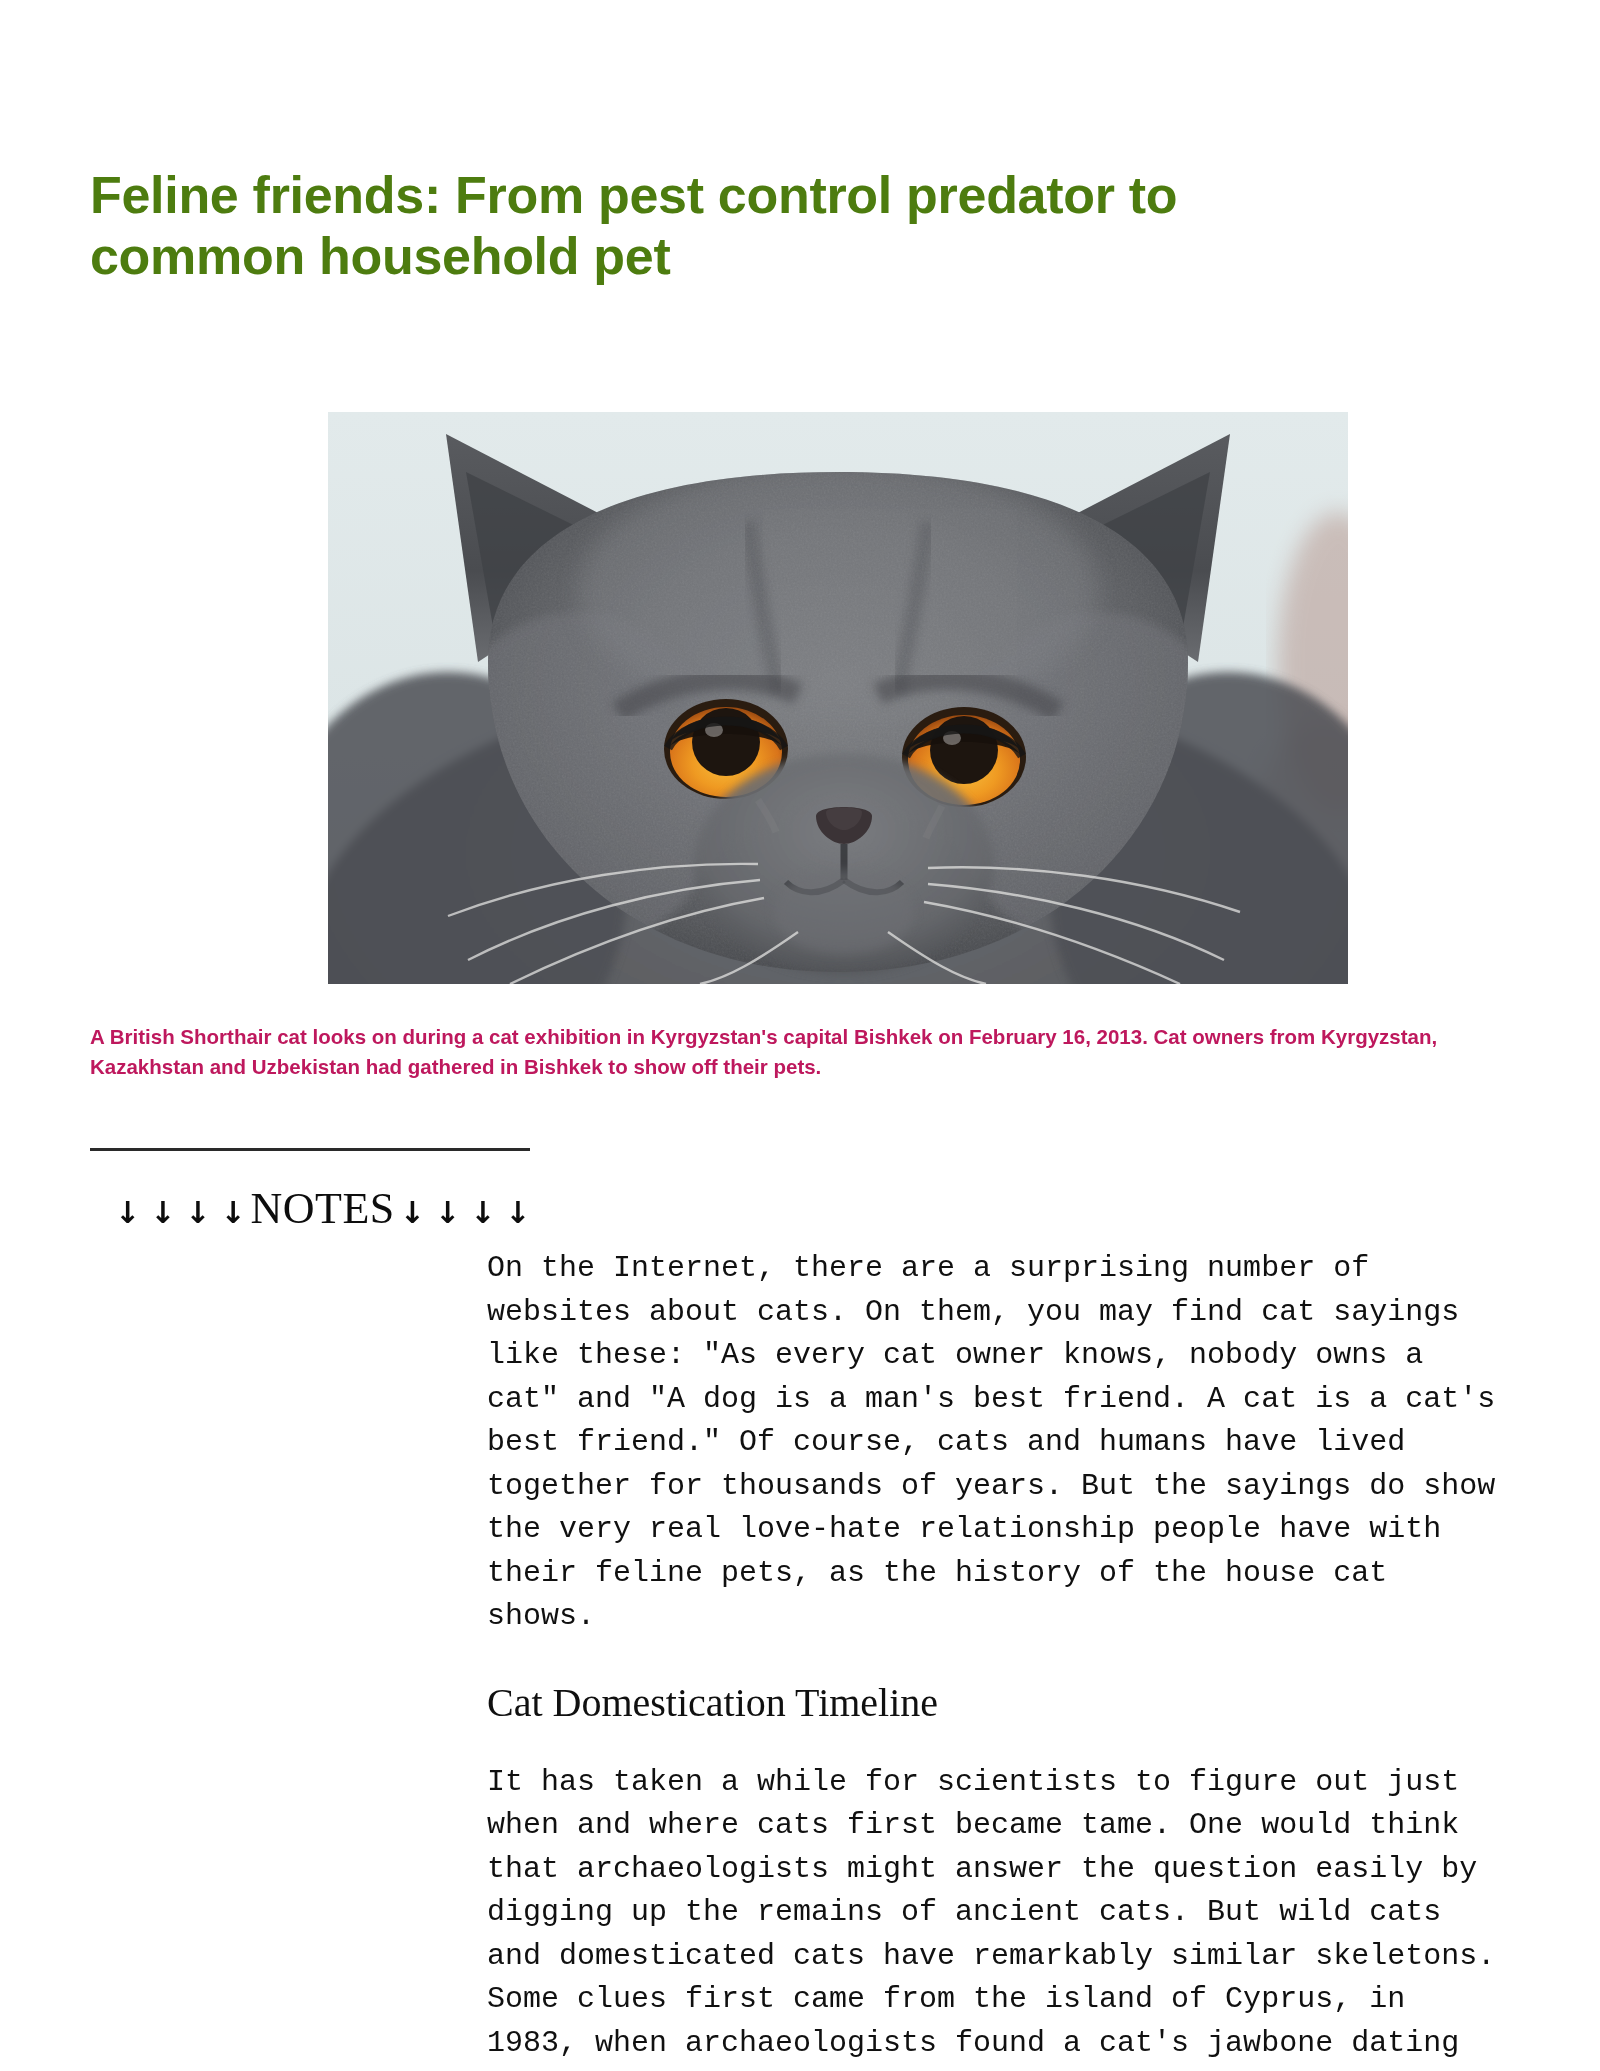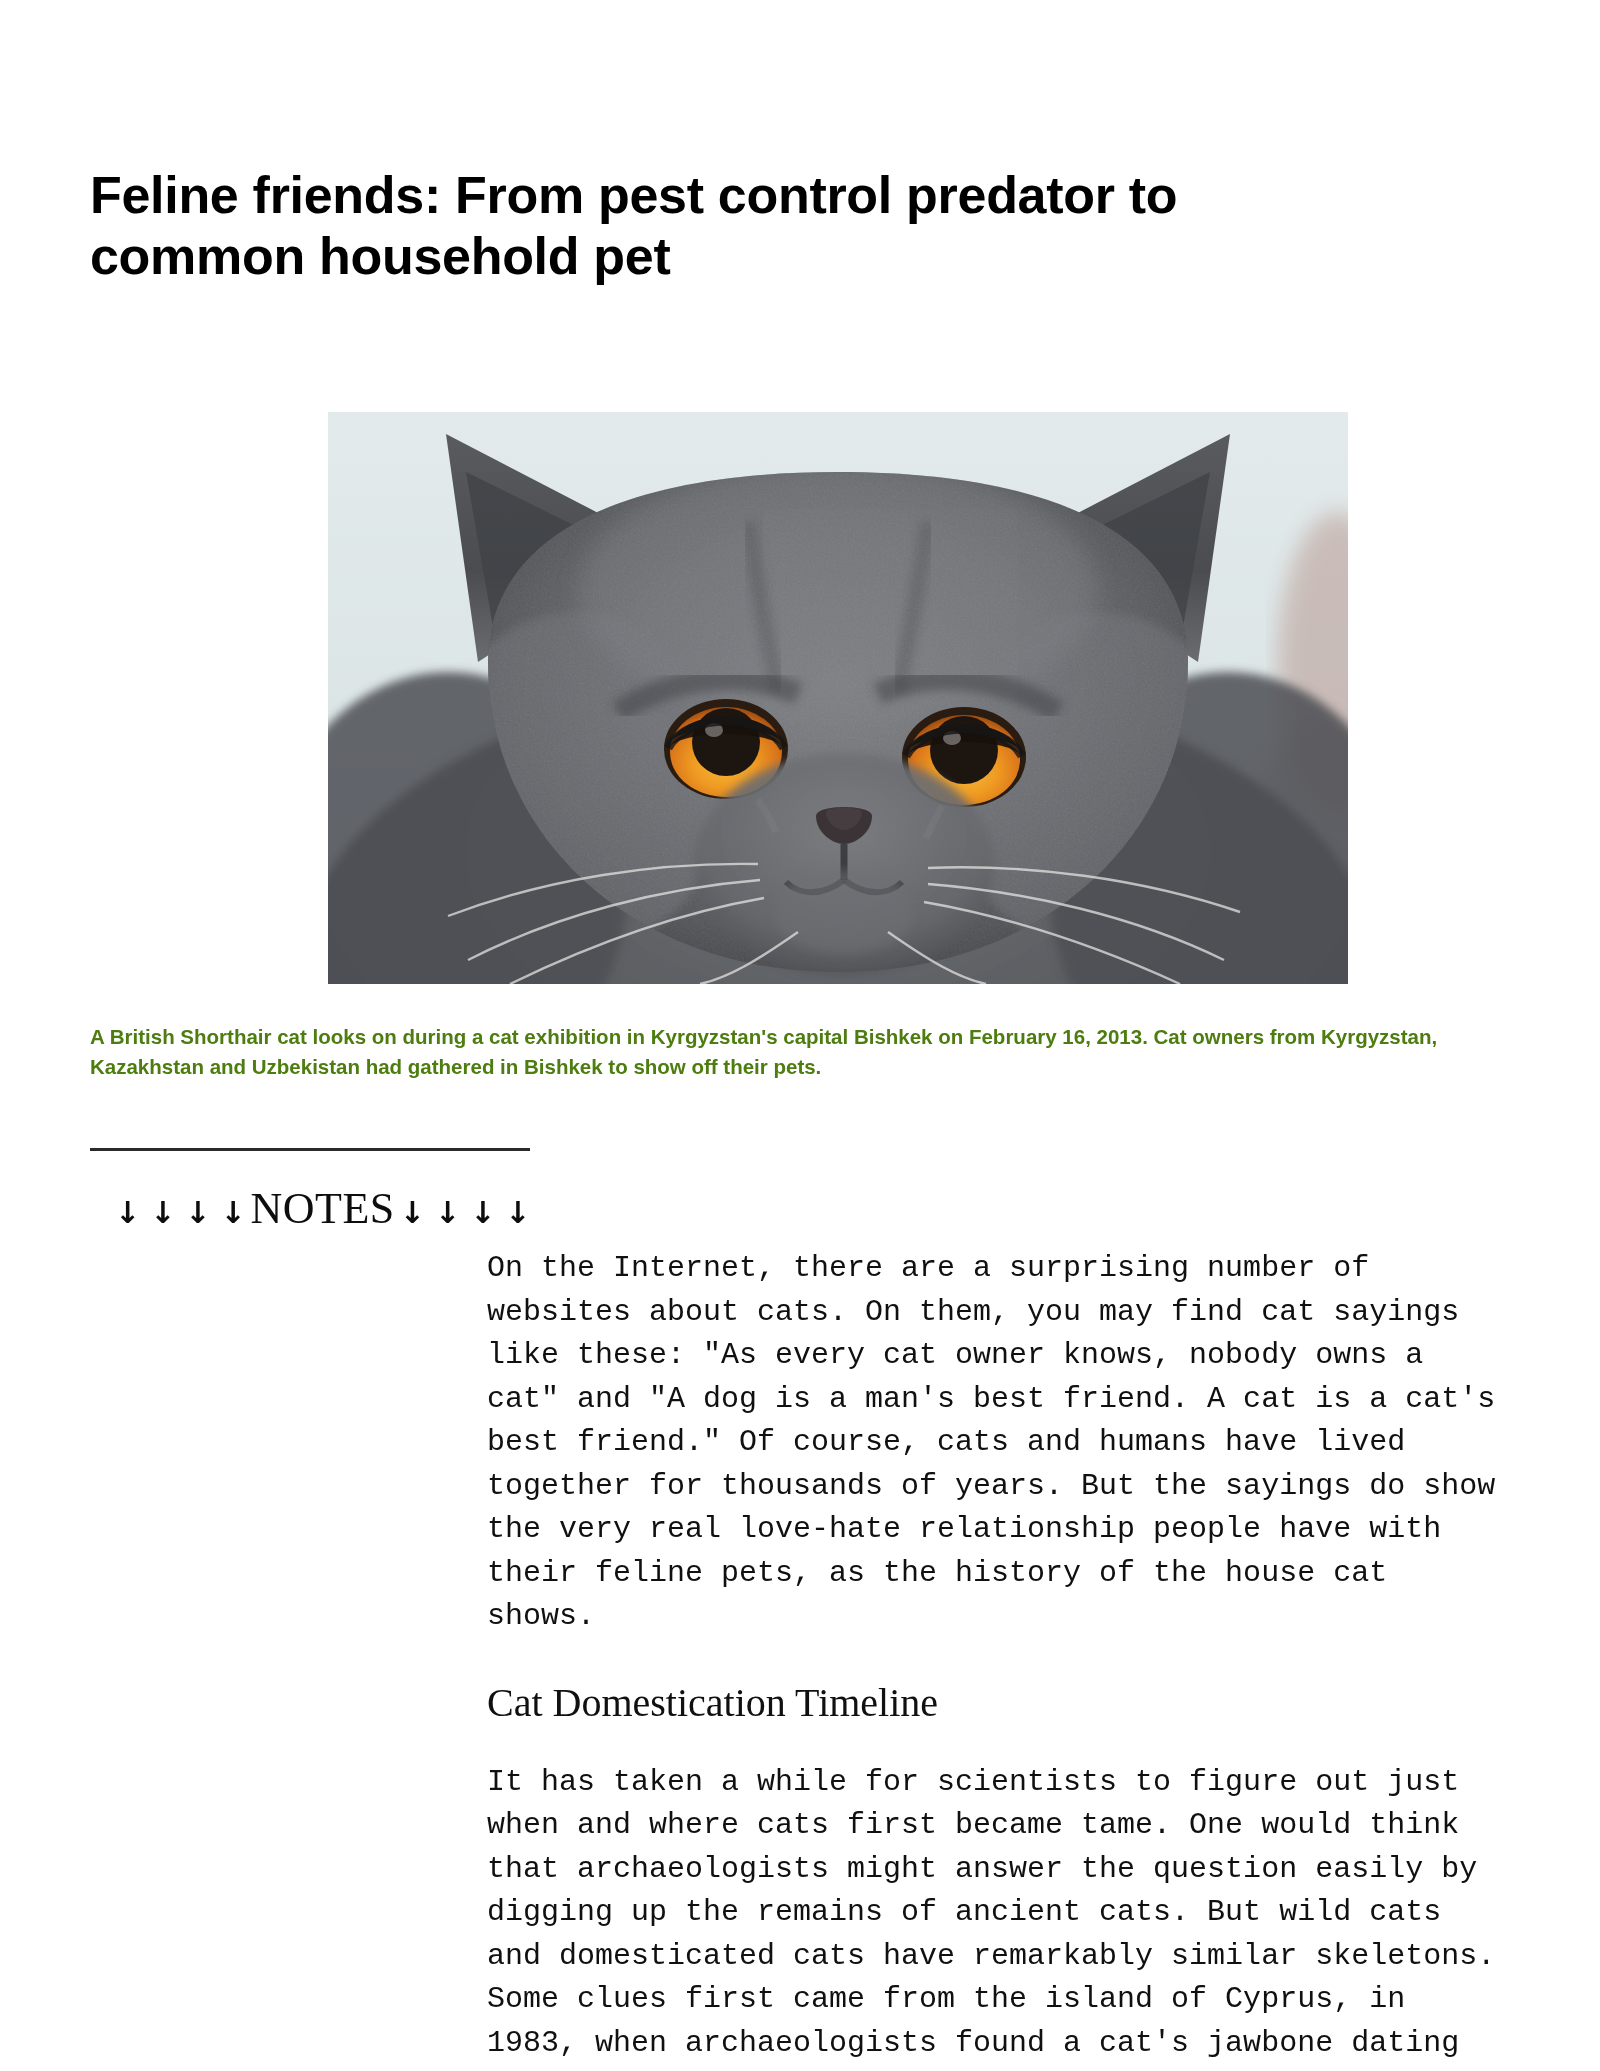--- a/index.html
+++ b/index.html
@@ -28,21 +28,21 @@
   
   .article-title {
     position: absolute;
     left: 90px;
     top: 130px;
     width: 1300px;
     font-family: "Liberation Sans", sans-serif;
     font-size: 52px;
     line-height: 1.18;
     font-weight: 700;
-    color: #000000;
+    color: #4d7c0f;
     letter-spacing: -0.3px;
   }
 
   
   .byline-row {
     position: absolute;
     left: 90px;
     top: 312px;
     width: 1400px;
     height: 34px;
@@ -75,21 +75,21 @@
   
   .photo-caption {
     position: absolute;
     left: 90px;
     top: 1022px;
     width: 1415px;
     font-family: "Liberation Sans", sans-serif;
     font-size: 20.5px;
     line-height: 1.45;
     font-weight: 700;
-    color: #4d7c0f;
+    color: #be185d;
   }
 
   
   .notes-divider {
     position: absolute;
     left: 90px;
     top: 1148px;
     width: 440px;
     height: 0;
     border-top: 3px solid #2a2a2a;

